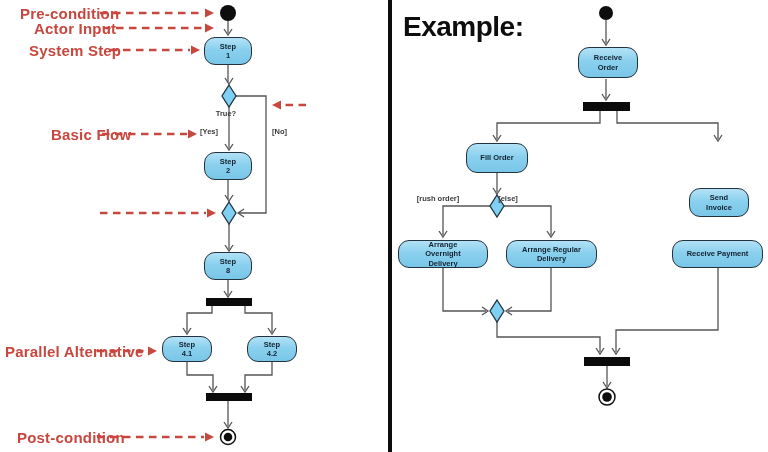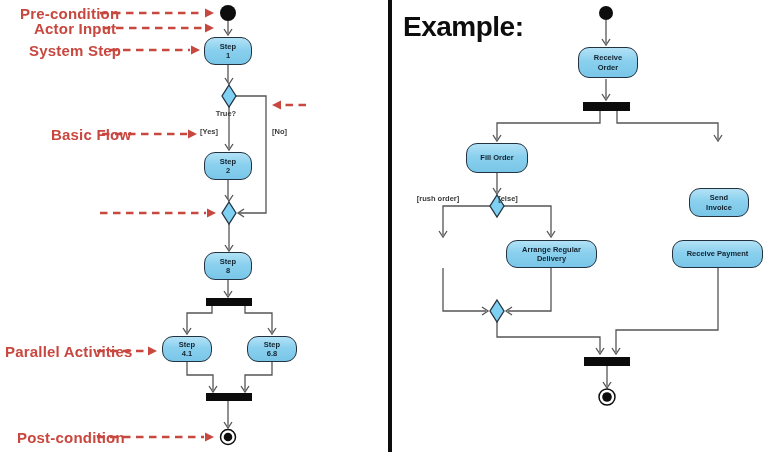--- a/index.html
+++ b/index.html
@@ -116,37 +116,38 @@
       <polygon points="272,105 281,100.5 281,109.5"></polygon>
     </g>
   </svg>
 
   <div class="divider"></div>
 
   <div class="ann" style="left:20px;top:6px;">Pre-condition</div>
   <div class="ann" style="left:34px;top:21px;">Actor Input</div>
   <div class="ann" style="left:29px;top:43px;">System Step</div>
   <div class="ann" style="left:39px;top:127px;margin-left:12px;">Basic Flow</div>
-  <div class="ann" style="left:5px;top:344px;">Parallel Activities</div>
+  <div class="ann" style="left:5px;top:344px;">Parallel Alternative</div>
   <div class="ann" style="left:17px;top:430px;">Post-condition</div>
 
   <div class="node" style="left:204px;top:37px;width:48px;height:28px;">Step 1</div>
   <div class="node" style="left:204px;top:152px;width:48px;height:28px;">Step 2</div>
   <div class="node" style="left:204px;top:252px;width:48px;height:28px;">Step 8</div>
   <div class="node" style="left:162px;top:336px;width:50px;height:26px;">Step 4.1</div>
-  <div class="node" style="left:247px;top:336px;width:50px;height:26px;">Step 6.8</div>
+  <div class="node" style="left:247px;top:336px;width:50px;height:26px;">Step 4.2</div>
 
   <div class="guard" style="left:212px;top:109px;width:28px;">True?</div>
   <div class="guard" style="left:196px;top:127px;width:22px;text-align:right;">[Yes]</div>
   <div class="guard" style="left:272px;top:127px;">[No]</div>
 
   <div class="title">Example:</div>
 
   <div class="node" style="left:578px;top:47px;width:60px;height:31px;">Receive Order</div>
   <div class="node" style="left:466px;top:143px;width:62px;height:30px;">Fill Order</div>
   <div class="node" style="left:689px;top:152px;width:60px;height:29px;margin-top:36px;">Send Invoice</div>
+  <div class="node" style="left:398px;top:240px;width:90px;height:28px;">Arrange Overnight Delivery</div>
   <div class="node" style="left:506px;top:240px;width:91px;height:28px;">Arrange Regular Delivery</div>
   <div class="node" style="left:672px;top:240px;width:91px;height:28px;">Receive Payment</div>
 
   <div class="guard" style="left:413px;top:194px;width:50px;">[rush order]</div>
   <div class="guard" style="left:493px;top:194px;width:30px;">[else]</div>
 
 </div>
 
 </body></html>

